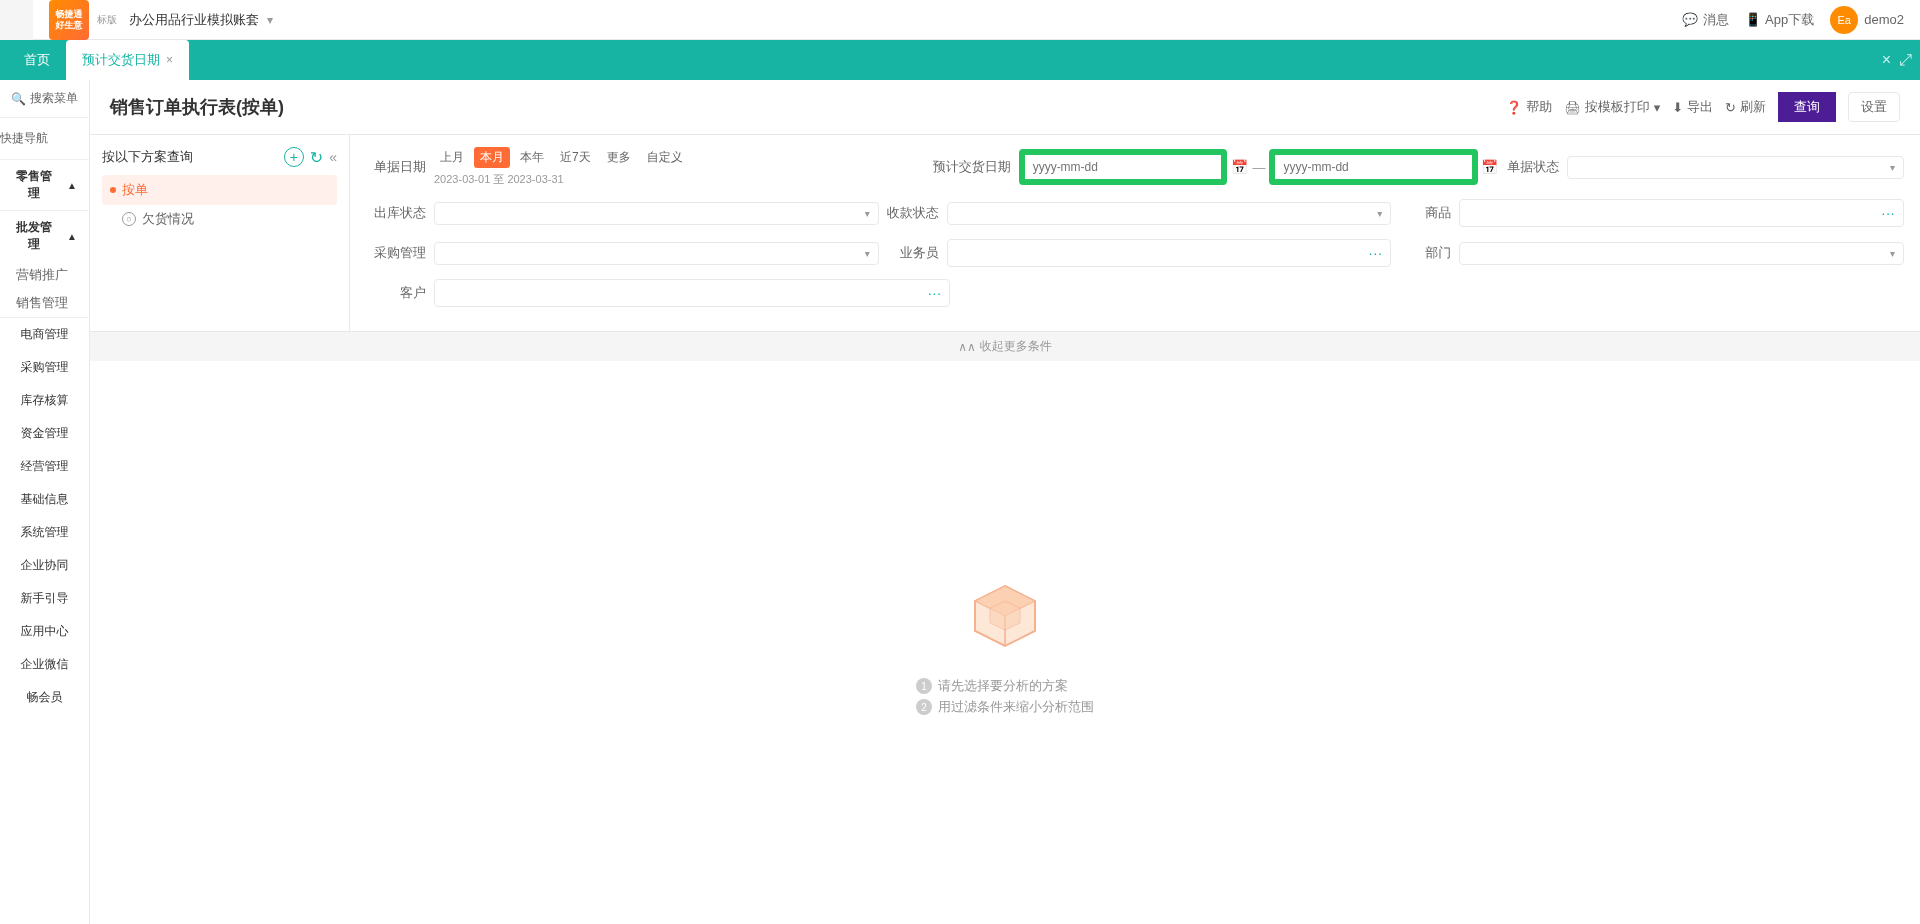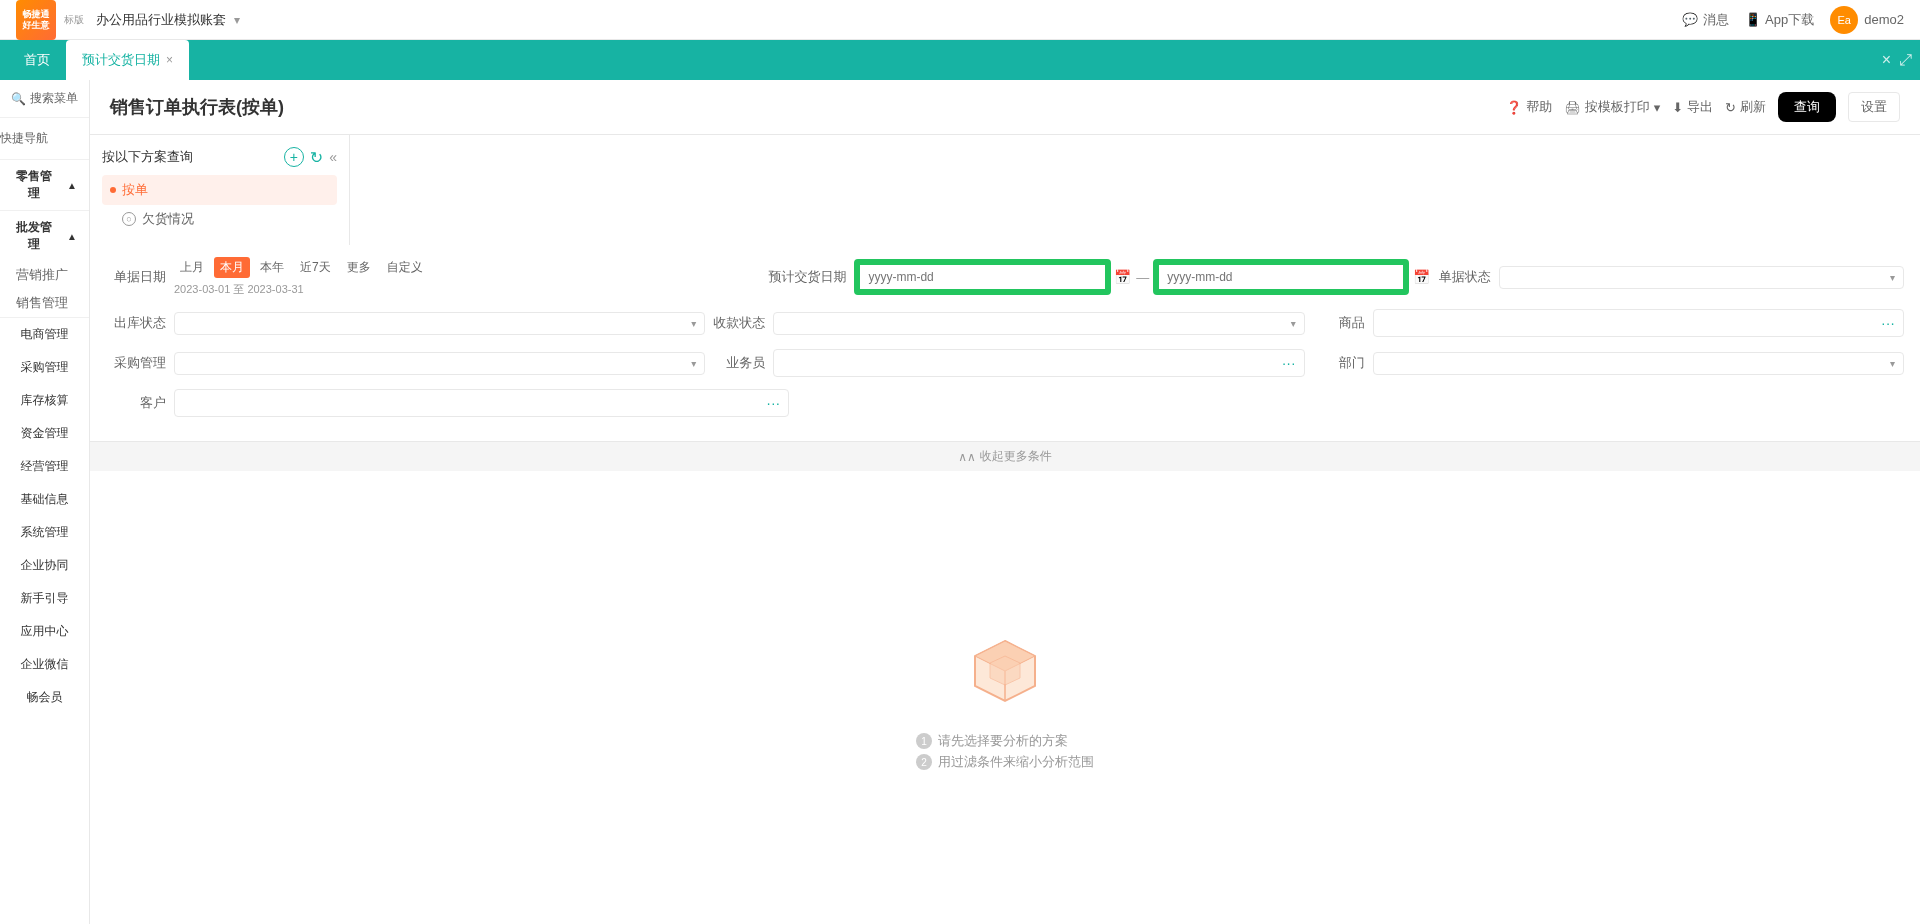--- a/index.html
+++ b/index.html
@@ -1,19 +1,19 @@
 <!DOCTYPE html>
 <html><head>
   <meta charset="utf-8">
   <style>
     * { box-sizing: border-box; margin: 0; padding: 0; }
     body { font-family: 'Microsoft YaHei', Arial, sans-serif; font-size: 13px; background: #f5f5f5; color: #333; display: flex; flex-direction: column; height: 924px; overflow: hidden; }
 
     
-    .top-bar { background: #fff; height: 40px; display: flex; align-items: center; padding: 0 16px; border-bottom: 1px solid #e8e8e8; justify-content: space-between; flex-shrink: 0; }
+    .top-bar { background: #fff; height: 40px; display: flex; align-items: center; padding: 0 16px; border-bottom: 1px solid #e8e8e8; justify-content: space-between; flex-shrink: 0; margin-left: 33px; }
     .top-bar-left { display: flex; align-items: center; gap: 8px; }
     .logo { width: 40px; height: 40px; background: linear-gradient(135deg, #ff8c00, #ff6b35); border-radius: 4px; display: flex; align-items: center; justify-content: center; color: white; font-size: 10px; font-weight: bold; flex-shrink: 0; }
     .top-bar-right { display: flex; align-items: center; gap: 16px; }
     .top-bar-action { display: flex; align-items: center; gap: 4px; color: #666; font-size: 13px; cursor: pointer; }
     .user-avatar { width: 28px; height: 28px; border-radius: 50%; background: #ff8c00; display: flex; align-items: center; justify-content: center; color: white; font-size: 11px; }
 
     
     .tab-bar { background: #17b3a3; height: 40px; display: flex; align-items: center; padding: 0 8px; flex-shrink: 0; }
     .tab { display: flex; align-items: center; height: 40px; padding: 8px 16px; color: rgba(255,255,255,0.85); font-size: 13px; cursor: pointer; gap: 6px; }
     .tab.home { color: white; }
@@ -36,26 +36,26 @@
     .sidebar-group { border-bottom: 1px solid #f0f0f0; }
 
     
     .content { flex: 1; display: flex; flex-direction: column; overflow: hidden; }
 
     
     .page-header { background: #fff; padding: 12px 20px; border-bottom: 1px solid #e8e8e8; display: flex; align-items: center; justify-content: space-between; flex-shrink: 0; }
     .page-title { font-size: 18px; font-weight: bold; color: #333; }
     .page-actions { display: flex; align-items: center; gap: 12px; }
     .action-btn { display: flex; align-items: center; gap: 4px; font-size: 13px; color: #666; cursor: pointer; }
-    .action-btn.primary { background: #000000; color: white; padding: 6px 16px; border-radius: 8px; border: none; cursor: pointer; }
+    .action-btn.primary { background: #4c1d95; color: white; padding: 6px 16px; border-radius: 0; border: none; cursor: pointer; }
     .action-btn.secondary { background: #fff; color: #666; padding: 5px 12px; border-radius: 4px; border: 1px solid #e8e8e8; cursor: pointer; }
 
     
     .filter-area { background: #fff; flex-shrink: 0; }
-    .filter-content { display: flex; flex-direction: column; }
+    .filter-content { display: flex; }
     .filter-sidebar { width: 260px; border-right: 1px solid #e8e8e8; padding: 12px; flex-shrink: 0; }
     .filter-sidebar-header { display: flex; align-items: center; justify-content: space-between; margin-bottom: 8px; }
     .filter-sidebar-icons { display: flex; gap: 6px; align-items: center; }
     .filter-sidebar-icon { width: 20px; height: 20px; border-radius: 50%; display: flex; align-items: center; justify-content: center; font-size: 14px; cursor: pointer; }
     .icon-add { color: #17b3a3; border: 1.5px solid #17b3a3; }
     .filter-sidebar-item { display: flex; align-items: center; gap: 6px; padding: 6px 8px; border-radius: 4px; cursor: pointer; font-size: 13px; }
     .filter-sidebar-item.active { background: #fff0eb; color: #ff6b35; }
     .filter-sidebar-item .item-dot { width: 6px; height: 6px; border-radius: 50%; background: #ff6b35; }
     .filter-sidebar-sub { display: flex; align-items: center; gap: 6px; padding: 5px 8px 5px 20px; cursor: pointer; font-size: 13px; color: #666; }
     .filter-sidebar-sub .circle-icon { width: 14px; height: 14px; border-radius: 50%; border: 1.5px solid #999; display: flex; align-items: center; justify-content: center; font-size: 9px; color: #999; }

